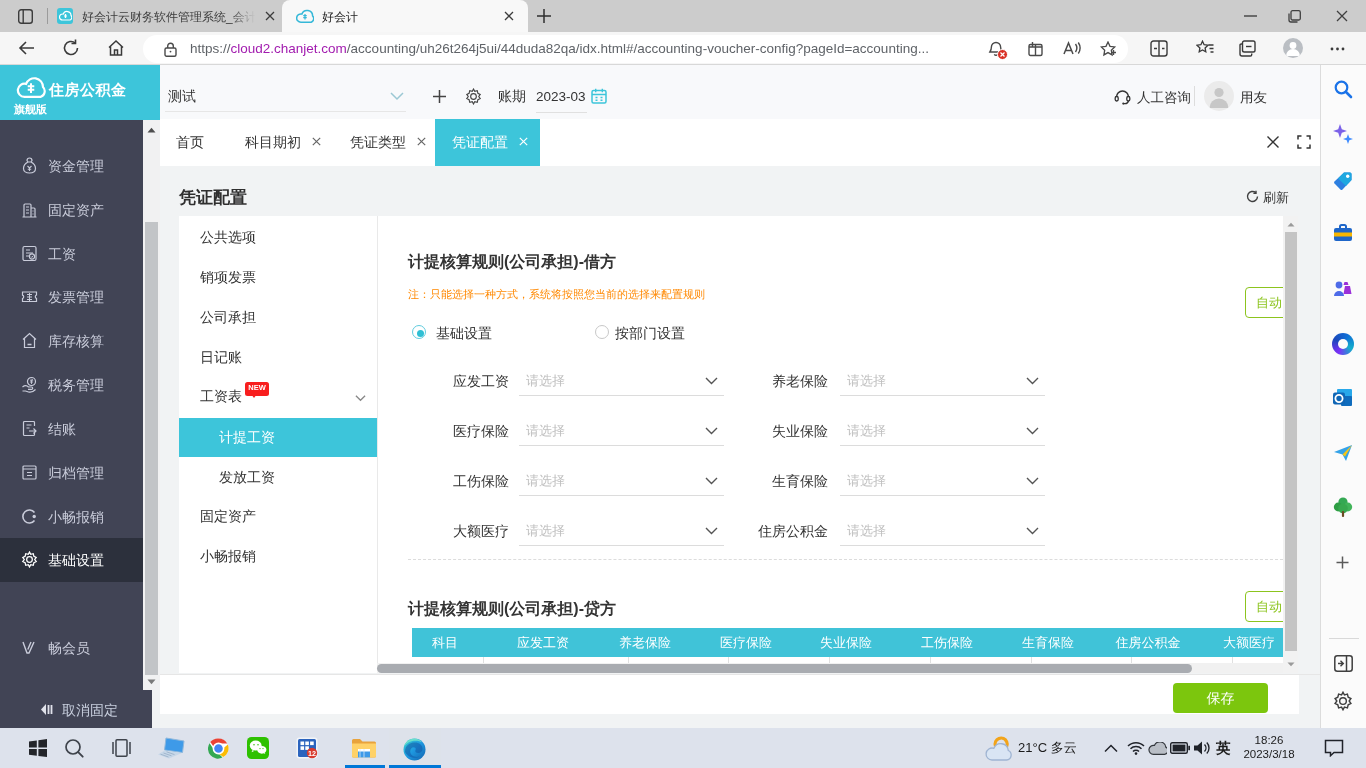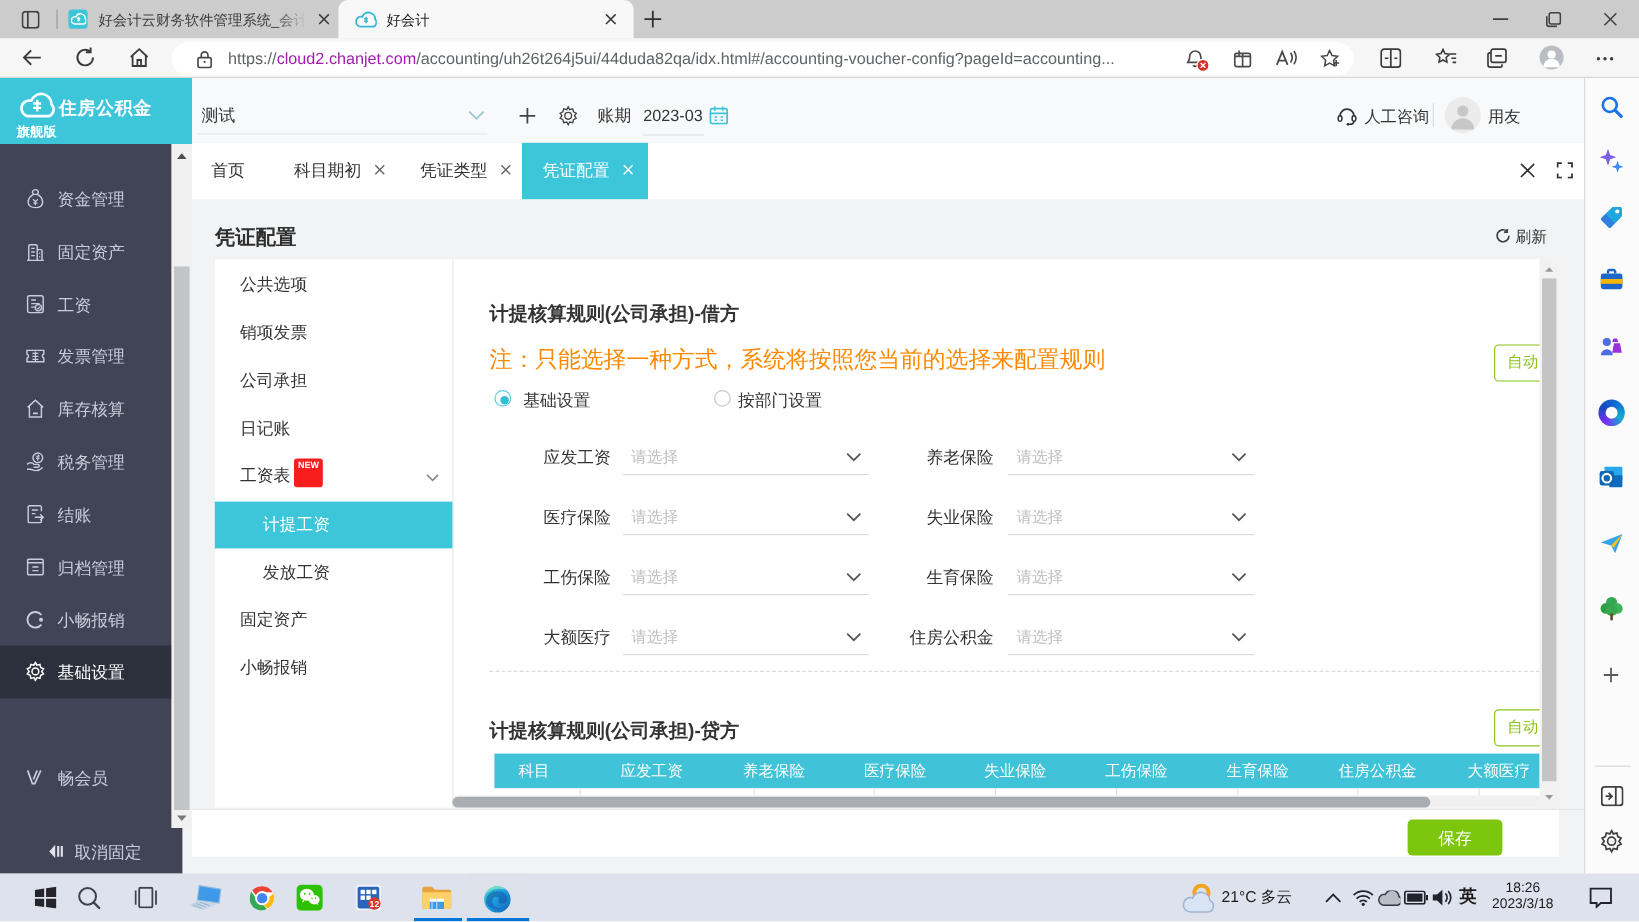--- a/index.html
+++ b/index.html
@@ -26,21 +26,21 @@
 #tabrow { position:absolute; left:160px; top:119px; width:1160px; height:47px; background:#FFFFFF; }
 .apptab { position:absolute; top:0; height:47px; line-height:47px; font-size:14px; color:#333; }
 
 #ptitle { position:absolute; left:179px; top:186px; font-size:17px; font-weight:bold; color:#2F2F2F; }
 #panel { position:absolute; left:179px; top:216px; width:1104px; height:457px; background:#FFFFFF; }
 .smi { position:absolute; left:0; width:198px; height:40px; line-height:40px; font-size:14px; color:#333; }
 .flabel { position:absolute; font-size:14px; color:#333; width:90px; text-align:right; }
 .ffield { position:absolute; width:205px; height:30px; border-bottom:1px solid #DCDCDC; }
 .fph { position:absolute; left:7px; top:6px; font-size:13px; color:#BFBFBF; }
 .fchev { position:absolute; right:6px; top:11px; }
-.autob { position:absolute; width:48px; height:31px; border:1px solid #8CC41E; border-radius:4px; color:#8CC41E; font-size:13px; text-align:center; line-height:29px; background:#fff;font-family:Liberation Mono, monospace; }
+.autob { position:absolute; width:48px; height:31px; border:1px solid #8CC41E; border-radius:4px; color:#8CC41E; font-size:13px; text-align:center; line-height:29px; background:#fff; }
 .thc { position:absolute; top:0; height:29px; line-height:29px; color:#FFFFFF; font-size:13px; text-align:center; }
 
 #esidebar { position:absolute; left:1320px; top:65px; width:46px; height:663px; background:#FBFBFB; border-left:1px solid #DCDCDC; }
 .eic { position:absolute; left:11px; }
 
 #taskbar { position:absolute; left:0; top:728px; width:1366px; height:40px; background:#DDE2EC; }
 .tbt { position:absolute; top:0; height:40px; line-height:40px; font-size:13px; color:#1B1B1B; }
 </style>
 </head>
 <body>
@@ -332,33 +332,33 @@
 <div class="abs" style="left:1263px;top:189px;font-size:13px;color:#333">刷新</div>
 
 <div id="panel">
 
   <div class="abs" style="left:198px;top:0;width:1px;height:457px;background:#E9E9E9"></div>
   <div class="smi" style="left:21px;top:1px">公共选项</div>
   <div class="smi" style="left:21px;top:41px">销项发票</div>
   <div class="smi" style="left:21px;top:81px">公司承担</div>
   <div class="smi" style="left:21px;top:121px">日记账</div>
   <div class="smi" style="left:21px;top:160px">工资表</div>
-  <div class="abs" style="left:66px;top:166px;width:24px;height:24px;background:#F81E1E;border-radius:2.5px;color:#fff;font-size:7.5px;font-weight:bold;text-align:center;line-height:12px">NEW</div>
+  <div class="abs" style="left:66px;top:166px;width:24px;height:14px;background:#F81E1E;border-radius:2.5px;color:#fff;font-size:7.5px;font-weight:bold;text-align:center;line-height:12px">NEW</div>
       <div class="abs" style="left:72px;top:178px;width:0;height:0;border-left:3px solid transparent;border-right:3px solid transparent;border-top:4px solid #F81E1E"></div>
   <svg class="abs" style="left:176px;top:178px" width="11" height="8" viewBox="0 0 12 8">
         <path d="M1 1.5 l5 5 5-5" fill="none" stroke="#888" stroke-width="1.4"></path>
       </svg>
   <div class="abs" style="left:0;top:202px;width:198px;height:39px;background:#3DC5DA"></div>
   <div class="smi" style="left:40px;top:201px;color:#fff">计提工资</div>
   <div class="smi" style="left:40px;top:241px">发放工资</div>
   <div class="smi" style="left:21px;top:280px">固定资产</div>
   <div class="smi" style="left:21px;top:320px">小畅报销</div>
 
   <div class="abs" style="left:229px;top:36px;font-size:16px;font-weight:bold;color:#333">计提核算规则(公司承担)-借方</div>
-  <div class="abs" style="left:229px;top:71px;font-size:19px;color:#FF8800">注：只能选择一种方式，系统将按照您当前的选择来配置规则</div>
+  <div class="abs" style="left:229px;top:71px;font-size:11px;color:#FF8800">注：只能选择一种方式，系统将按照您当前的选择来配置规则</div>
   <div class="abs" style="left:233px;top:109px;width:14px;height:14px;border-radius:50%;border:1.5px solid #5FCCDE;background:#fff"></div>
   <div class="abs" style="left:237.5px;top:113.5px;width:7px;height:7px;border-radius:50%;background:#2FBFD4"></div>
   <div class="abs" style="left:257px;top:109px;font-size:14px;color:#333">基础设置</div>
   <div class="abs" style="left:416px;top:109px;width:14px;height:14px;border-radius:50%;border:1.5px solid #C8C8C8;background:#fff"></div>
   <div class="abs" style="left:436px;top:109px;font-size:14px;color:#333">按部门设置</div>
   <div class="autob" style="left:1066px;top:71px">自动</div>
 
   <div class="flabel" style="left:240px;top:157px">应发工资</div>
   <div class="ffield" style="left:340px;top:150px">
         <div class="fph">请选择</div>
@@ -449,21 +449,21 @@
         <path d="M0.5 4.5 L4 0.7 7.5 4.5 Z" fill="#9A9A9A"></path>
       </svg>
   <div class="abs" style="left:1.5px;top:16px;width:12px;height:419px;background:#C4C4C4"></div>
   <svg class="abs" style="left:4px;top:446px" width="8" height="5" viewBox="0 0 8 5">
         <path d="M0.5 0.5 h7 L4 4.3 Z" fill="#9A9A9A"></path>
       </svg>
 </div>
 
 <div class="abs" style="left:160px;top:674px;width:1160px;height:1px;background:#E6E6E6"></div>
 <div class="abs" style="left:160px;top:675px;width:1139px;height:39px;background:#FFFFFF"></div>
-<div class="abs" style="left:1173px;top:683px;width:79px;height:30px;background:#7CC60D;border-radius:4px;color:#fff;font-size:14px;text-align:center;line-height:30px">保存</div>
+<div class="abs" style="left:1173px;top:683px;width:95px;height:30px;background:#7CC60D;border-radius:4px;color:#fff;font-size:14px;text-align:center;line-height:30px">保存</div>
 
 <div id="esidebar">
   <svg class="eic" style="top:13px" width="22" height="22" viewBox="0 0 22 22">
         <circle cx="9.5" cy="9.5" r="5.8" fill="none" stroke="#1A73E8" stroke-width="2.2"></circle>
         <path d="M14 14 l5 5" stroke="#1A73E8" stroke-width="2.6" stroke-linecap="round"></path>
       </svg>
   <svg class="eic" style="top:58px" width="22" height="22" viewBox="0 0 22 22">
         <path d="M8 1 l1.8 5.2L15 8l-5.2 1.8L8 15 6.2 9.8 1 8l5.2-1.8Z" fill="#7B61E8"></path>
         <path d="M16 11 l1.3 3.7L21 16l-3.7 1.3L16 21l-1.3-3.7L11 16l3.7-1.3Z" fill="#3F8CFF"></path>
       </svg>

